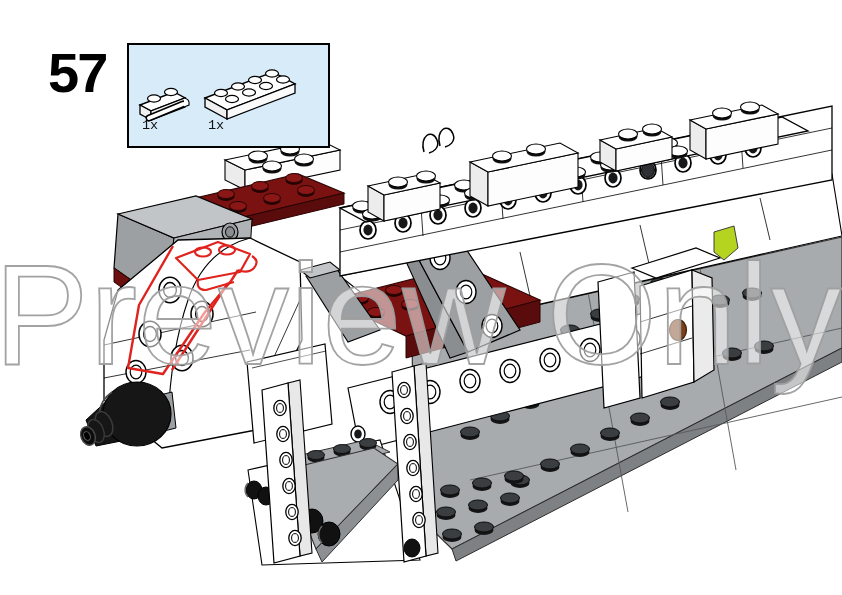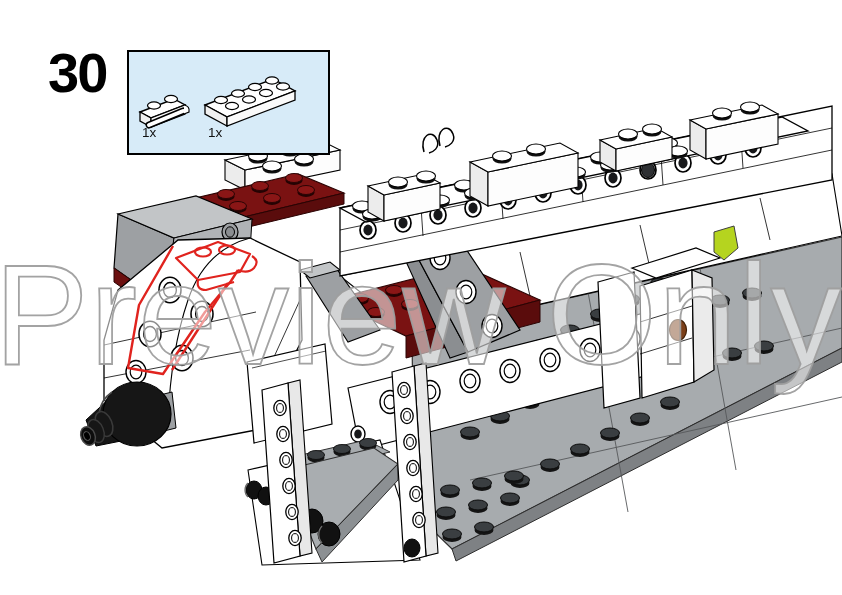--- a/index.html
+++ b/index.html
@@ -6,22 +6,22 @@
   #page{position:relative;width:842px;height:595px;background:#fff;overflow:hidden;
         font-family:"Liberation Sans",sans-serif;}
   #diagram-svg{position:absolute;left:0;top:0;z-index:1;}
   #watermark{position:absolute;left:-6px;top:244px;z-index:2;width:860px;
              font-size:142px;line-height:1;white-space:nowrap;letter-spacing:1px;
              color:rgba(255,255,255,0.55);
              -webkit-text-stroke:1.8px rgba(158,158,158,0.95);
              pointer-events:none;}
   #step-number{position:absolute;left:48px;top:40px;z-index:3;
                font-size:56px;font-weight:bold;letter-spacing:-2px;color:#000;}
-  #parts-box{position:absolute;left:127px;top:50px;width:203px;height:105px;z-index:3;
-             background:#d7ebf8;border:2.5px solid #000;box-sizing:border-box;}
+  #parts-box{position:absolute;left:127px;top:43px;width:203px;height:105px;z-index:3;
+             background:#d7ebf8;border:2.5px solid #000;box-sizing:border-box;font-family:Liberation Mono, monospace;}
   .qty{position:absolute;font-size:13.5px;color:#111;font-weight:normal;}
   #qty-1{left:13px;top:73px;}
   #qty-2{left:79px;top:73px;}
 </style>
 </head>
 <body>
 
 <div id="page">
 
   <svg id="diagram-svg" width="842" height="595" viewBox="0 0 842 595" xmlns="http://www.w3.org/2000/svg">
@@ -365,21 +365,21 @@
       <use href="#sr" transform="translate(410,442)"></use>
         <use href="#sr" transform="translate(413,468)"></use>
       <use href="#sr" transform="translate(416,494)"></use>
         <use href="#sr" transform="translate(419,520)"></use>
       <ellipse cx="412" cy="548" rx="8" ry="9" fill="#111" stroke="#000" stroke-width="1"></ellipse>
     </g>
   </svg>
 
   <div id="watermark">Preview Only</div>
 
-  <div id="step-number">30</div>
+  <div id="step-number">57</div>
 
   <div id="parts-box">
     <svg width="172" height="100" viewBox="0 0 172 100" xmlns="http://www.w3.org/2000/svg">
 
       <g>
         <polygon points="11,60 45,47 56,53 22,66" fill="#fff" stroke="#000" stroke-width="1.4"></polygon>
         <polygon points="11,60 22,66 22,75 11,69" fill="#f0f0f0" stroke="#000" stroke-width="1.3"></polygon>
         <polygon points="22,66 56,53 56,62 22,75" fill="#fafafa" stroke="#000" stroke-width="1.3"></polygon>
         <ellipse cx="25" cy="53.5" rx="6.5" ry="3.6" fill="#fff" stroke="#000" stroke-width="1.2"></ellipse>
         <ellipse cx="42" cy="47" rx="6.5" ry="3.6" fill="#fff" stroke="#000" stroke-width="1.2"></ellipse>

